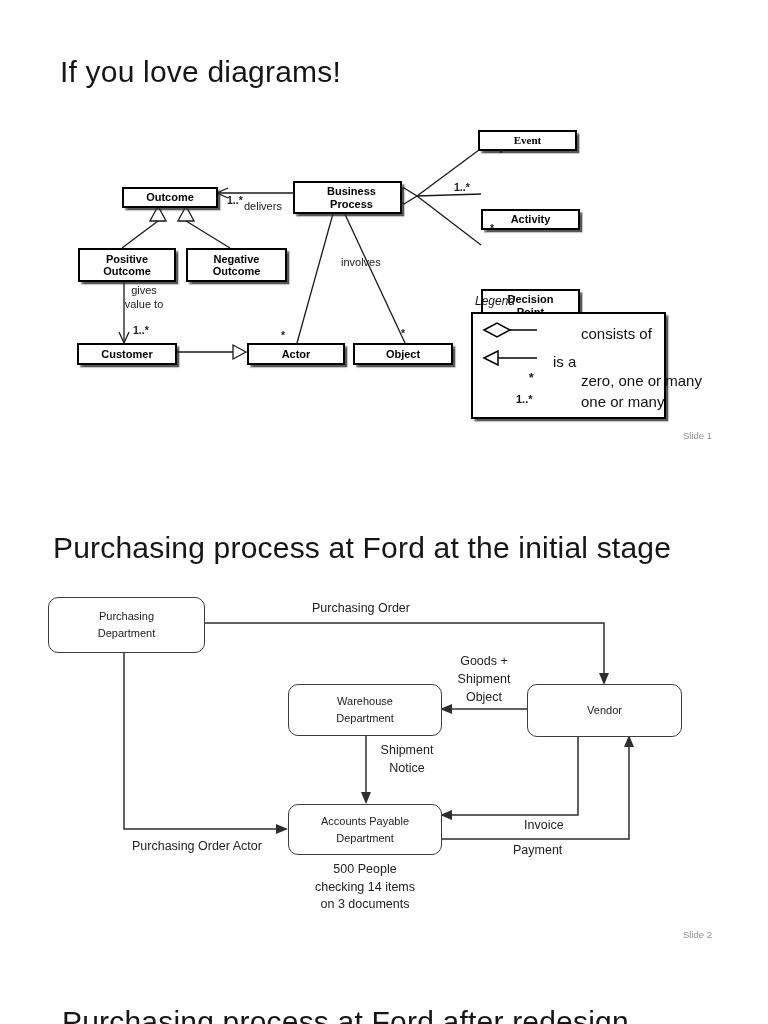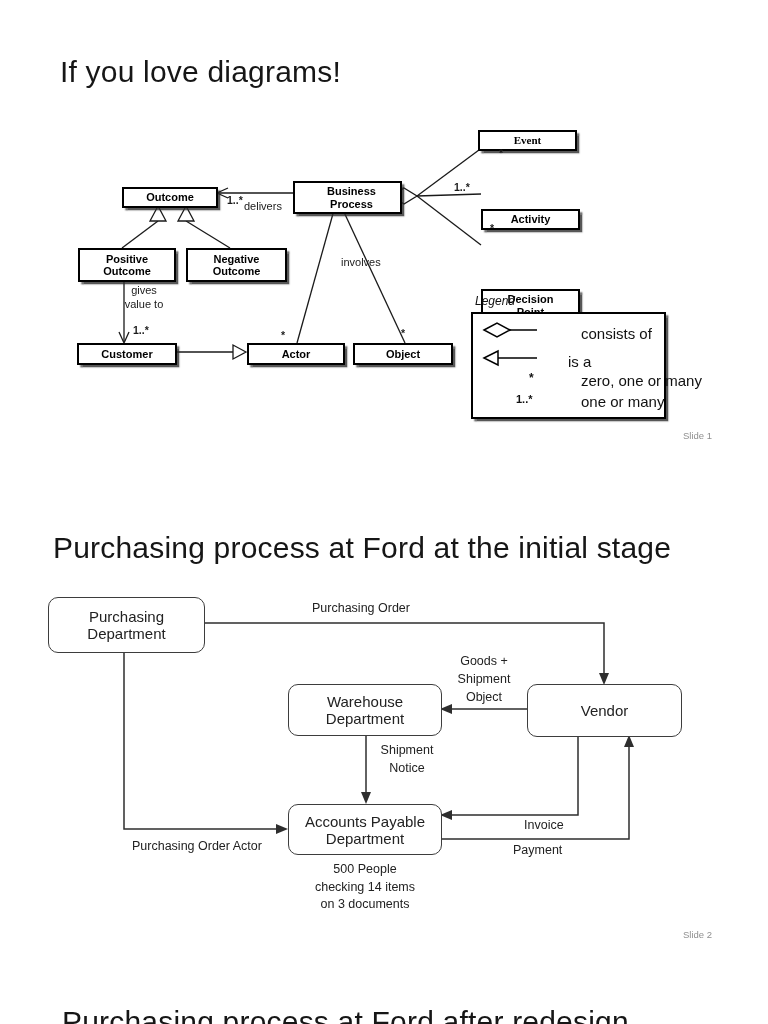--- a/index.html
+++ b/index.html
@@ -26,21 +26,21 @@
     border:2px solid #000;background:#fff;z-index:2;
     box-shadow:2.5px 2.5px 1.5px rgba(45,45,45,.8);
   }
   .legend-title{position:absolute;left:475px;top:294px;font-style:italic;font-size:12px;color:#111;z-index:3;}
   .legend-label{position:absolute;font-size:15px;color:#111;z-index:3;white-space:nowrap;margin-left:28px;}
   .legend-sym{position:absolute;font-weight:bold;color:#111;z-index:3;}
   .legend-svg{position:absolute;z-index:3;}
   .flow-box{
     position:absolute;z-index:2;background:#fff;border:1.5px solid #3d3d3d;border-radius:10px;
     display:flex;align-items:center;justify-content:center;text-align:center;
-    font-size:15px;line-height:17px;color:#222;white-space:pre-line;
+    font-size:11px;line-height:17px;color:#222;white-space:pre-line;
   }
   .flow-lbl{position:absolute;z-index:3;font-size:12.5px;color:#222;line-height:18px;white-space:pre-line;}
   .flow-lbl.center{text-align:center;}
   .note{position:absolute;z-index:3;font-size:12.5px;color:#222;line-height:17.5px;text-align:center;white-space:pre-line;}
 </style>
 </head>
 <body>
 
 <svg class="connectors" width="768" height="1024" viewBox="0 0 768 1024">
 
@@ -120,21 +120,21 @@
 <div class="legend-box"></div>
 <svg class="legend-svg" style="left:481px;top:321px;" width="58" height="18" viewBox="0 0 58 18">
   <polygon points="3,9 16,2 29,9 16,16" fill="#fff" stroke="#000" stroke-width="1.5"></polygon>
   <line x1="29" y1="9" x2="56" y2="9" stroke="#000" stroke-width="1.5"></line>
 </svg>
 <div class="legend-label" style="left:553px;top:325px;">consists of</div>
 <svg class="legend-svg" style="left:481px;top:349px;" width="58" height="18" viewBox="0 0 58 18">
   <polygon points="3,9 17,2 17,16" fill="#fff" stroke="#000" stroke-width="1.5"></polygon>
   <line x1="17" y1="9" x2="56" y2="9" stroke="#000" stroke-width="1.5"></line>
 </svg>
-<div class="legend-label" style="left:540px;top:353px;">is a</div>
+<div class="legend-label" style="left:525px;top:353px;">is a</div>
 <div class="legend-sym" style="left:529px;top:371px;font-size:12px;">*</div>
 <div class="legend-label" style="left:553px;top:372px;">zero, one or many</div>
 <div class="legend-sym" style="left:516px;top:393px;font-size:11px;">1..*</div>
 <div class="legend-label" style="left:553px;top:393px;">one or many</div>
 
 <div class="caption" style="left:683px;top:430px;">Slide 1</div>
 
 <div class="slide-title" style="left:53px;top:531px;">Purchasing process at Ford at the initial stage</div>
 
 <div class="flow-box" style="left:48px;top:597px;width:155px;height:54px;">Purchasing

